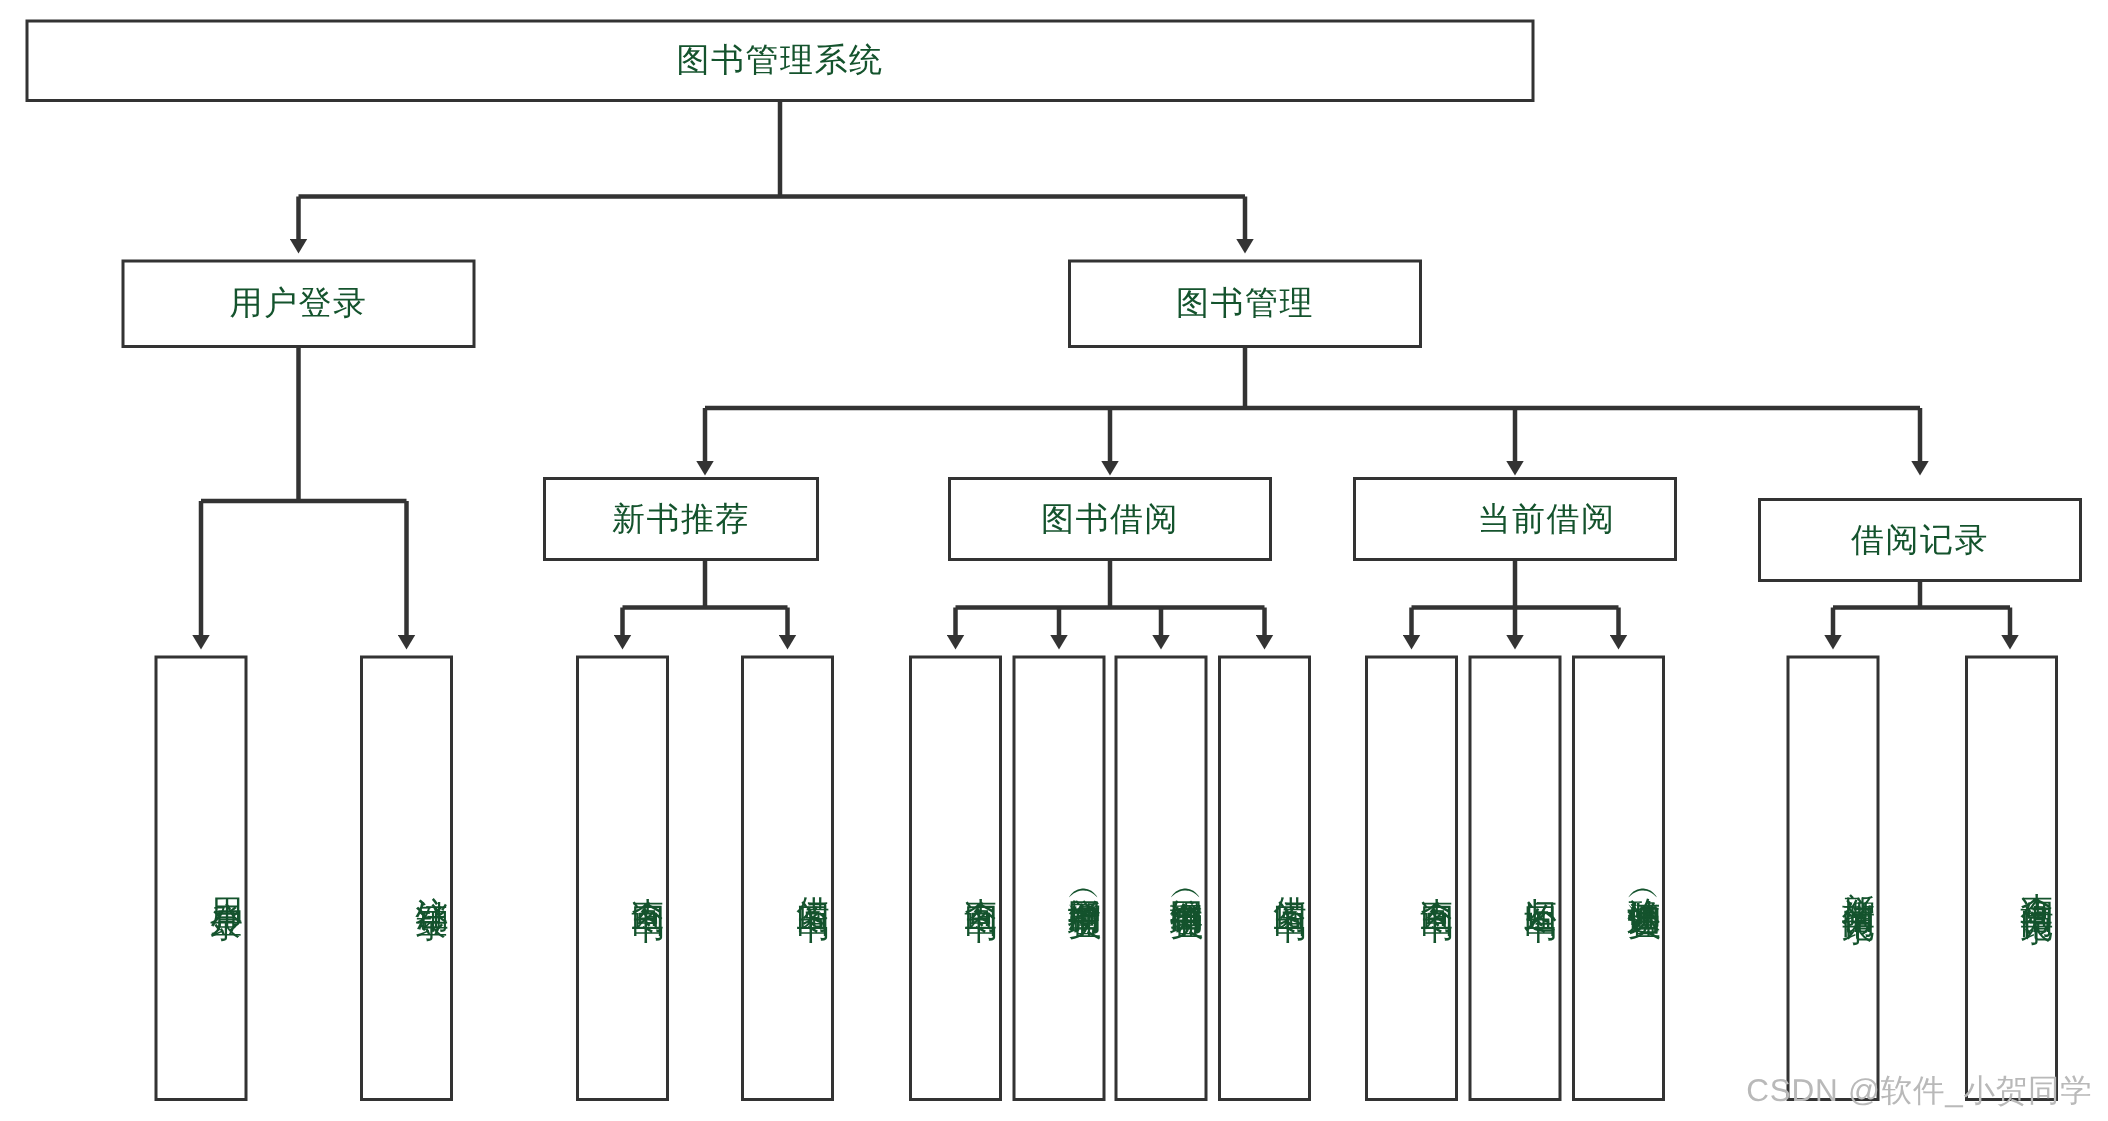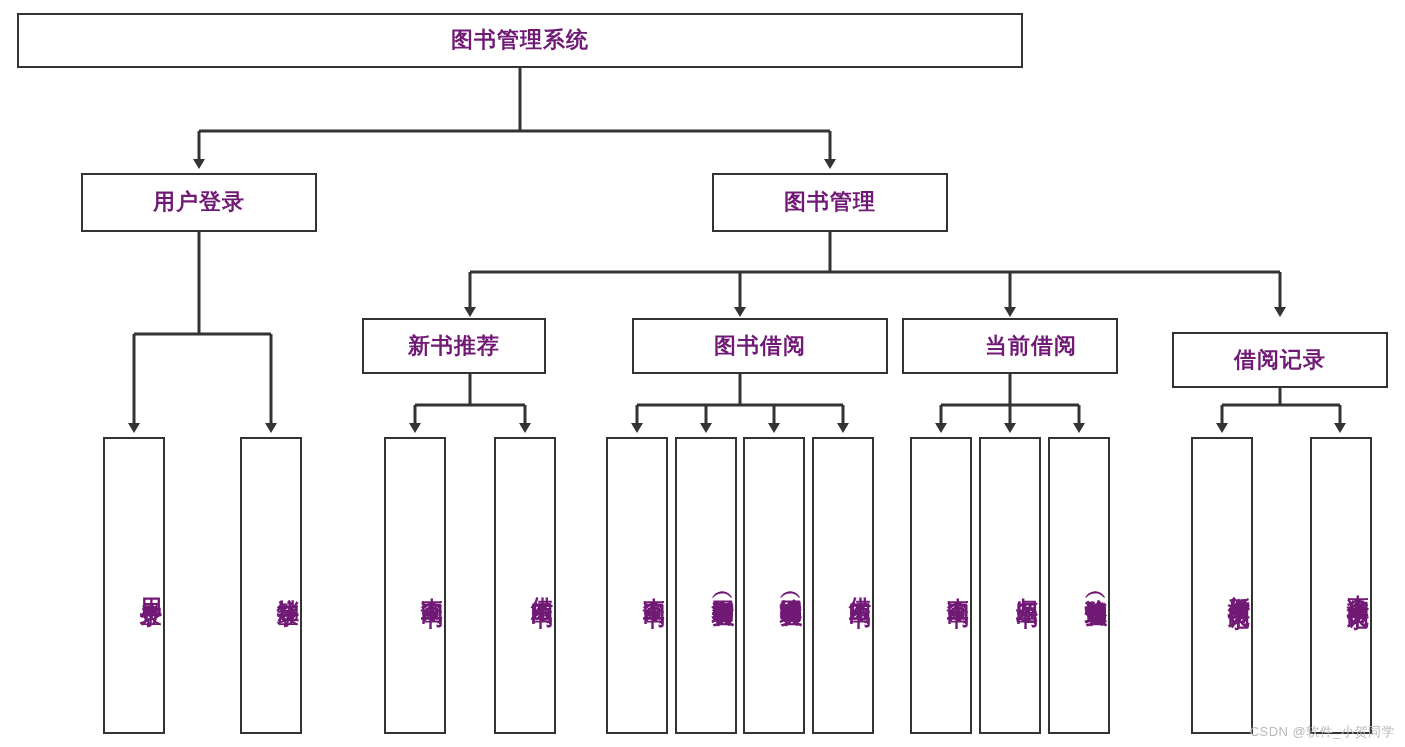--- a/index.html
+++ b/index.html
@@ -27,22 +27,21 @@
     pointer-events: none;
   }
   .node {
     position: absolute;
     box-sizing: border-box;
     border: 2px solid #333333;
     background: #ffffff;
     display: flex;
     align-items: center;
     justify-content: center;
-    color: #701a75;
-    font-weight: bold;
+    color: #14532d;
   }
   .node.horiz {
     font-size: 22px;
     letter-spacing: 1px;
     line-height: 1.1;
   }
   .node.vert {
     writing-mode: vertical-rl;
     text-orientation: upright;
     font-size: 22px;
@@ -61,21 +60,21 @@
     writing-mode: vertical-rl;
     text-orientation: upright;
   }
   .node.vert.tall > span {
     letter-spacing: 1px;
   }
   #watermark {
     position: absolute;
     right: 10px;
     bottom: 6px;
-    font-size: 13px;
+    font-size: 21px;
     color: #b9b9b9;
     letter-spacing: 0.5px;
     white-space: nowrap;
     user-select: none;
   }
 </style>
 </head>
 <body>
 
 <div id="canvas">
@@ -137,21 +136,21 @@
   <div class="node horiz" style="left:81px; top:173px; width:236px; height:59px;">
     <span>用户登录</span>
   </div>
   <div class="node horiz" style="left:712px; top:173px; width:236px; height:59px;text-align:center;">
     <span>图书管理</span>
   </div>
 
   <div class="node horiz" style="left:362px; top:318px; width:184px; height:56px;">
     <span>新书推荐</span>
   </div>
-  <div class="node horiz" style="left:632px; top:318px; width:256px; height:56px;align-items:center;">
+  <div class="node horiz" style="left:632px; top:318px; width:216px; height:56px;align-items:center;">
     <span>图书借阅</span>
   </div>
   <div class="node horiz" style="left:902px; top:318px; width:216px; height:56px;padding-left:42px;">
     <span>当前借阅</span>
   </div>
   <div class="node horiz" style="left:1172px; top:332px; width:216px; height:56px;">
     <span>借阅记录</span>
   </div>
 
   <div class="node vert" style="left:103px; top:437px; width:62px; height:297px;">

